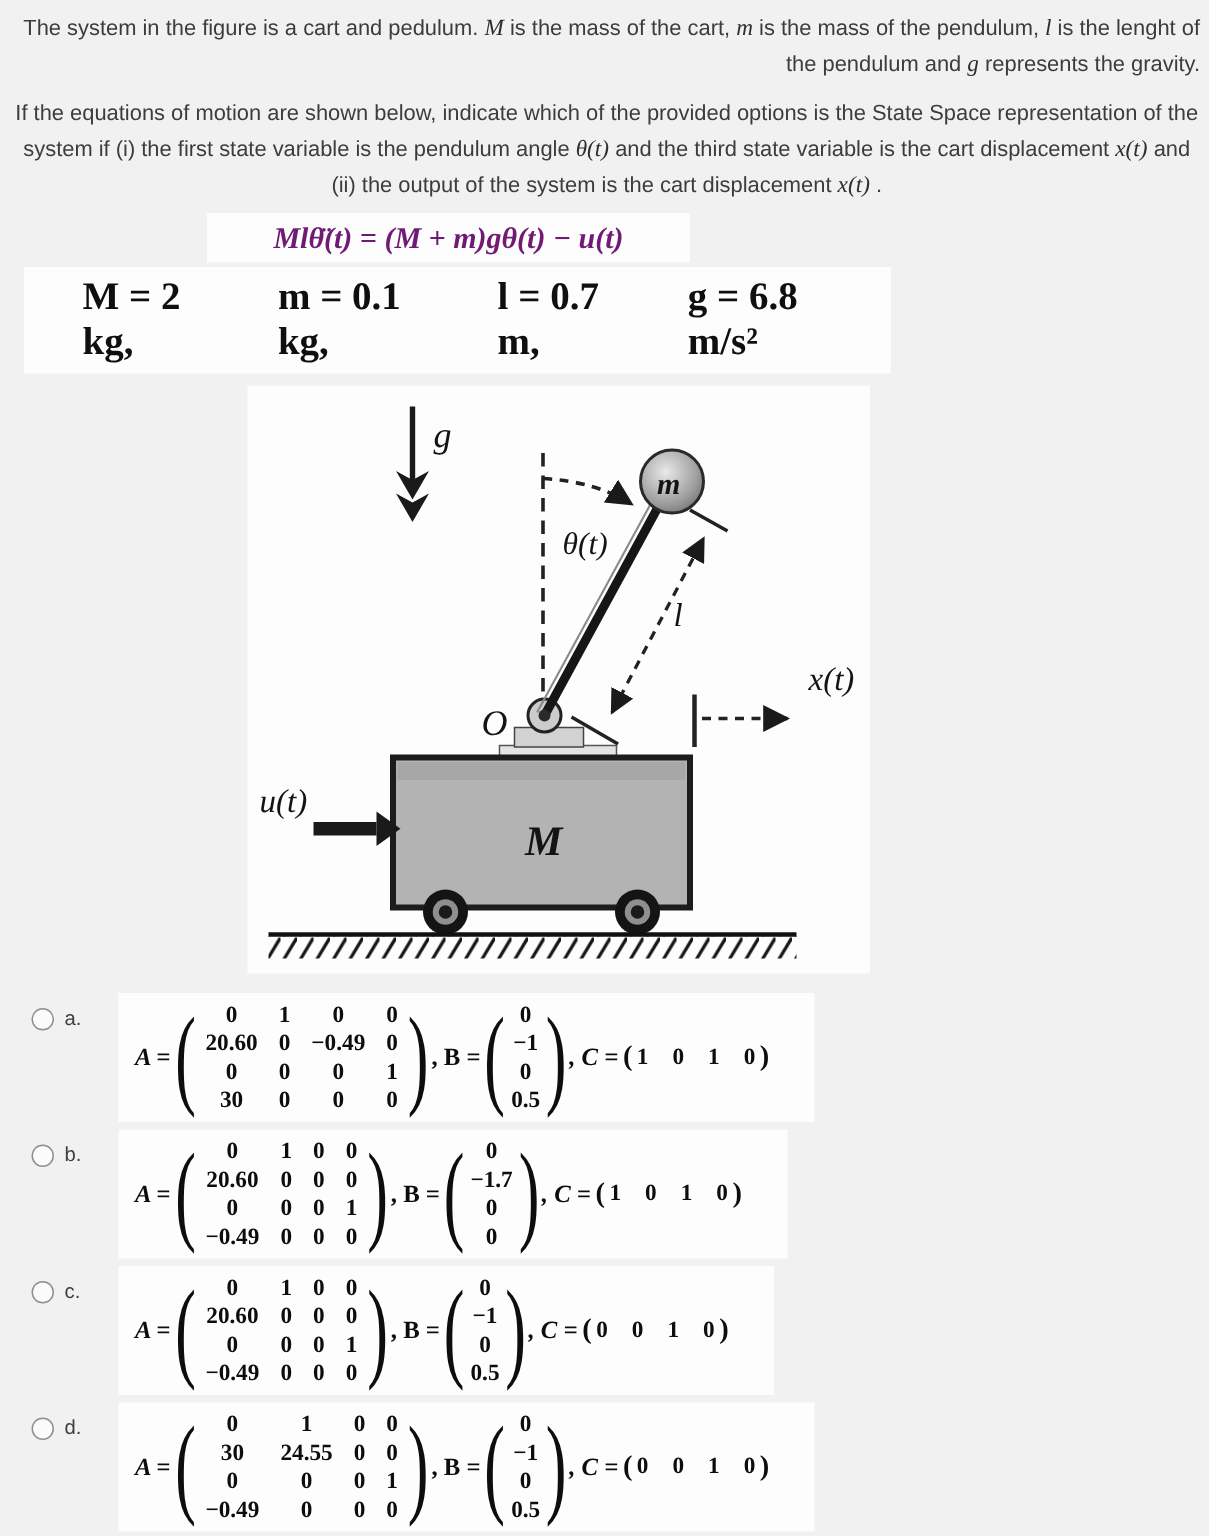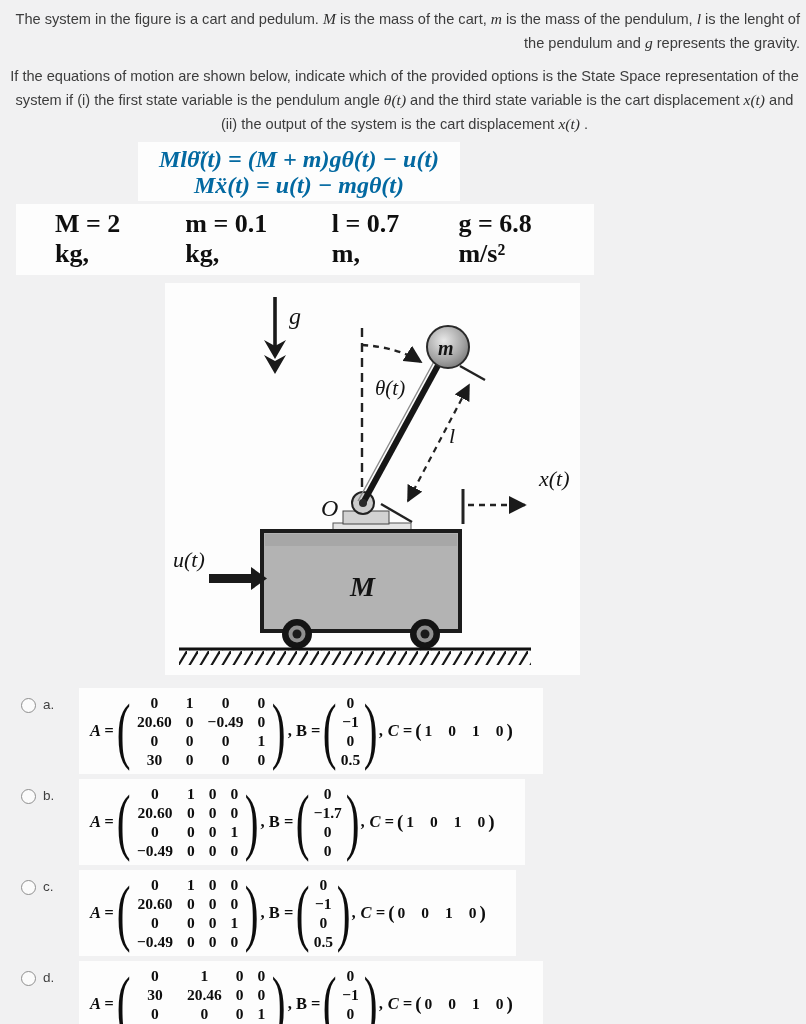--- a/index.html
+++ b/index.html
@@ -4,21 +4,21 @@
 <style>
   html,body{margin:0;padding:0;}
   body{width:806px;height:1024px;background:#f1f1f2;overflow:hidden;
        font-family:"Liberation Sans",sans-serif;color:#3c3c3c;}
   .intro{font-size:14.6px;line-height:1.5;margin:0 6px 0 9px;}
   .intro.first{padding-top:7px;text-align:right;}
   .intro.second{margin-top:11px;text-align:center;}
   .mv{font-family:"Liberation Serif","DejaVu Serif",serif;font-style:italic;font-size:15.5px;color:#2e2e2e;}
   .eq-card{background:#fdfdfd;width:322px;margin:7px 0 0 138px;text-align:center;padding:4px 0 3px;}
   .eq{font-family:"Liberation Serif","DejaVu Serif",serif;font-style:italic;font-weight:bold;
-      font-size:24px;line-height:26px;color:#0369a1;}
+      font-size:20px;line-height:26px;color:#701a75;}
   .param-card{background:#fdfdfd;width:554px;margin:3px 0 0 16px;padding:5px 12px 6px 12px;
       display:flex;justify-content:space-between;}
   .param{font-family:"Liberation Serif","DejaVu Serif",serif;font-weight:bold;
       font-size:26px;color:#0f0f0f;margin-left:27px;}
   .figure-card{background:#fdfdfd;width:415px;height:392px;margin:8px 0 0 165px;}
   .fl{font-family:"Liberation Serif","DejaVu Serif",serif;font-style:italic;fill:#141414;}
   .options{margin-top:13px;}
   .option{display:flex;align-items:flex-start;padding-left:21px;margin-bottom:5px;}
   .radio{width:13px;height:13px;border:1.5px solid #8f8f8f;border-radius:50%;
       background:#fbfbfb;margin-top:10px;flex:none;cursor:pointer;}
@@ -44,21 +44,20 @@
 </head>
 <body>
 
 <div>
 
   <p class="intro first"><span>The system in the figure is a cart and pedulum.  </span><span class="mv">M</span><span> is the mass of the cart, </span><span class="mv">m</span><span> is the mass of the pendulum, </span><span class="mv">l</span><span> is the lenght of the pendulum and </span><span class="mv">g</span><span> represents the gravity.</span></p>
   <p class="intro second"><span>If the equations of motion are shown below, indicate which of the provided options is the State Space representation of the system if (i) the first state variable is the pendulum angle </span><span class="mv">θ(t)</span><span> and the third state variable is the cart displacement </span><span class="mv">x(t)</span><span> and (ii) the output of the system is the cart displacement </span><span class="mv">x(t)</span><span> .</span></p>
 
   <div class="eq-card">
     <div class="eq">Mlθ̈(t) = (M + m)gθ(t) − u(t)</div>
-    <div class="eq">Mẍ(t) = u(t) − mgθ(t)</div>
   </div>
 
   <div class="param-card">
     <span class="param">M = 2 kg,</span>
     <span class="param">m = 0.1 kg,</span>
     <span class="param">l = 0.7 m,</span>
     <span class="param">g = 6.8 m/s²</span>
   </div>
 
   <div class="figure-card">
@@ -333,21 +332,21 @@
         <table class="mx">
             <tbody>
               <tr>
                 <td>0</td>
                 <td>1</td>
                 <td>0</td>
                 <td>0</td>
               </tr>
               <tr>
                 <td>30</td>
-                <td>20.46</td>
+                <td>24.55</td>
                 <td>0</td>
                 <td>0</td>
               </tr>
               <tr>
                 <td>0</td>
                 <td>0</td>
                 <td>0</td>
                 <td>1</td>
               </tr>
               <tr>

